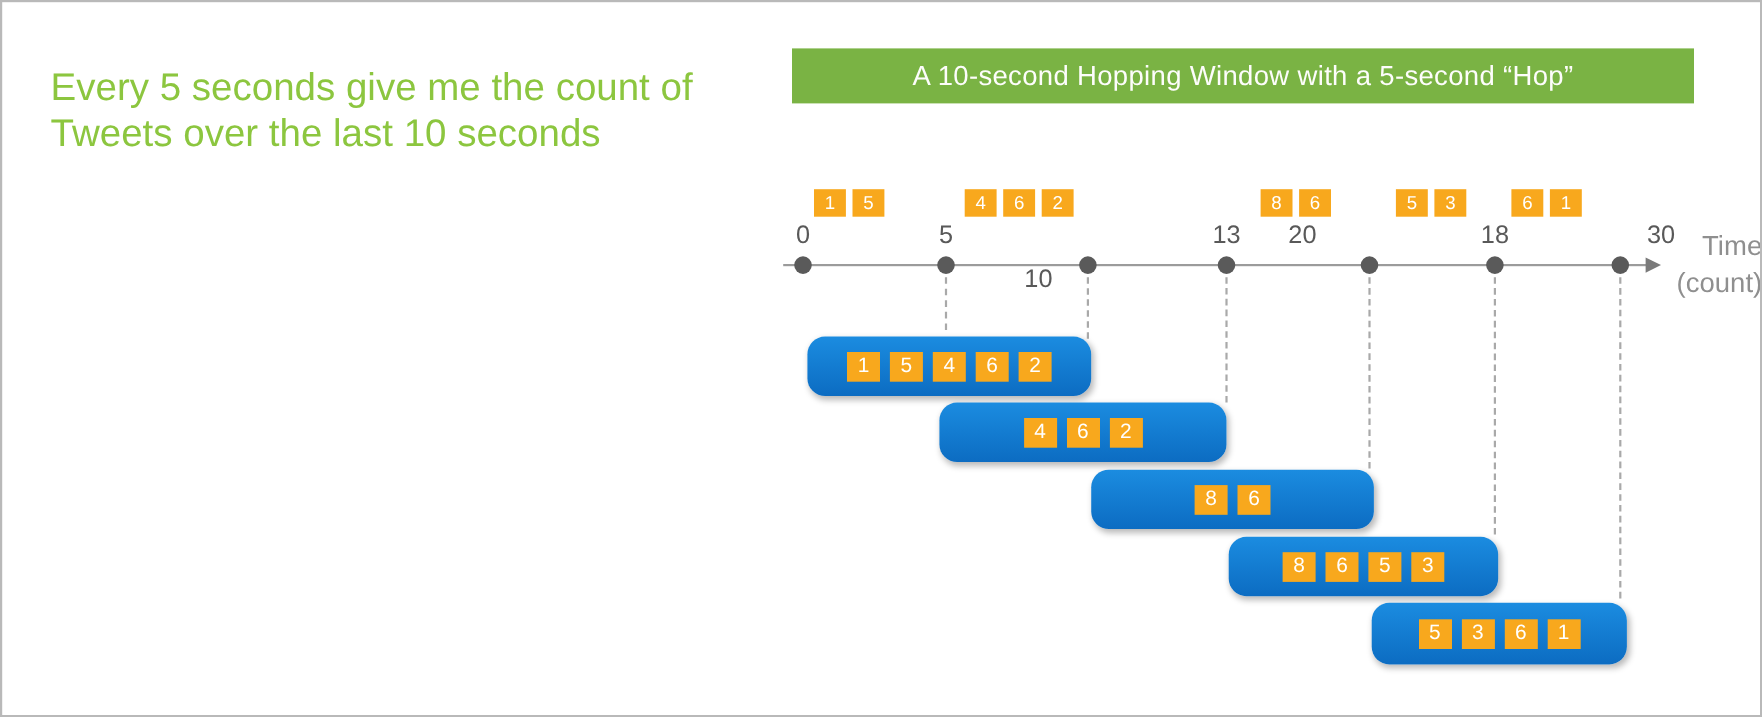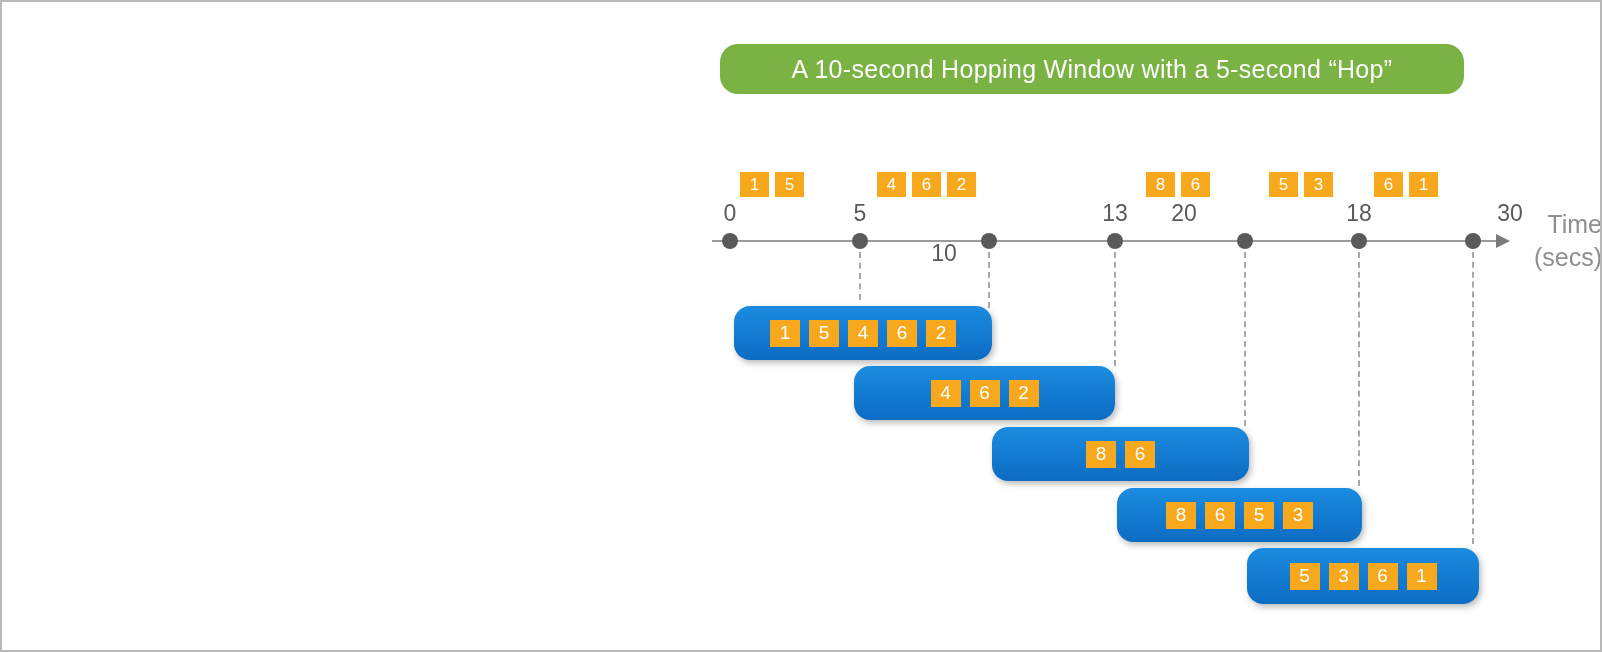--- a/index.html
+++ b/index.html
@@ -14,22 +14,22 @@
   }
   *{margin:0;padding:0;box-sizing:border-box;}
   body{background:#fff;font-family:"Liberation Sans",sans-serif;}
   .frame{position:relative;width:1602px;height:652px;background:#fff;border:2px solid #b9b9b9;overflow:hidden;}
 
   
   .headline{position:absolute;left:44px;top:57px;width:600px;
     font-size:35px;line-height:42px;color:var(--headlineGreen);}
 
   
-  .banner{position:absolute;left:718px;top:42px;width:744px;height:50px;
-    background:var(--bannerGreen);display:flex;align-items:center;justify-content:center;border-radius:18px;}
+  .banner{position:absolute;left:718px;top:42px;width:820px;height:50px;
+    background:var(--bannerGreen);display:flex;align-items:center;justify-content:center;}
   .banner span{color:#fdfdfb;font-size:25px;letter-spacing:.3px;}
 
   
   .event-group{position:absolute;top:170px;display:flex;gap:6px;}
   .eg0{left:738px;} .eg1{left:875px;} .eg2{left:1144px;} .eg3{left:1267px;} .eg4{left:1372px;}
   .ebox{width:29px;height:25px;background:var(--eventOrange);color:#fff;font-size:17px;
     display:flex;align-items:center;justify-content:center;}
 
   
   .axis-line{position:absolute;left:710px;top:238px;width:786px;height:2px;background:var(--axisGray);}
@@ -64,20 +64,21 @@
   .w3{left:1115px;top:486px;width:245px;}
   .w4{left:1245px;top:546px;width:232px;height:56px;}
   .wbox{width:30px;height:27px;background:var(--eventOrange);color:#fff;font-size:19px;
     display:flex;align-items:center;justify-content:center;}
 </style>
 </head>
 <body>
 
 <div class="frame">
 
+  <div class="headline">Every 5 seconds give me the count of Tweets over the last 10 seconds</div>
 
   <div class="banner">
     <span>A 10-second Hopping Window with a 5-second “Hop”</span>
   </div>
 
   <div class="event-group eg0">
     <div class="ebox">1</div>
     <div class="ebox">5</div>
   </div>
   <div class="event-group eg1">
@@ -111,21 +112,21 @@
   <div class="dot d0"></div>
   <div class="dot d1"></div>
   <div class="dot d2"></div>
   <div class="dot d3"></div>
   <div class="dot d4"></div>
   <div class="dot d5"></div>
   <div class="dot d6"></div>
 
   <div class="time-label">
     <span>Time</span>
-    <span>(secs)</span>
+    <span>(count)</span>
   </div>
 
   <div class="dash dashA"></div>
   <div class="dash dashB"></div>
   <div class="dash dashC"></div>
   <div class="dash dashD"></div>
   <div class="dash dashE"></div>
   <div class="dash dashF"></div>
 
   <div class="window w0">

